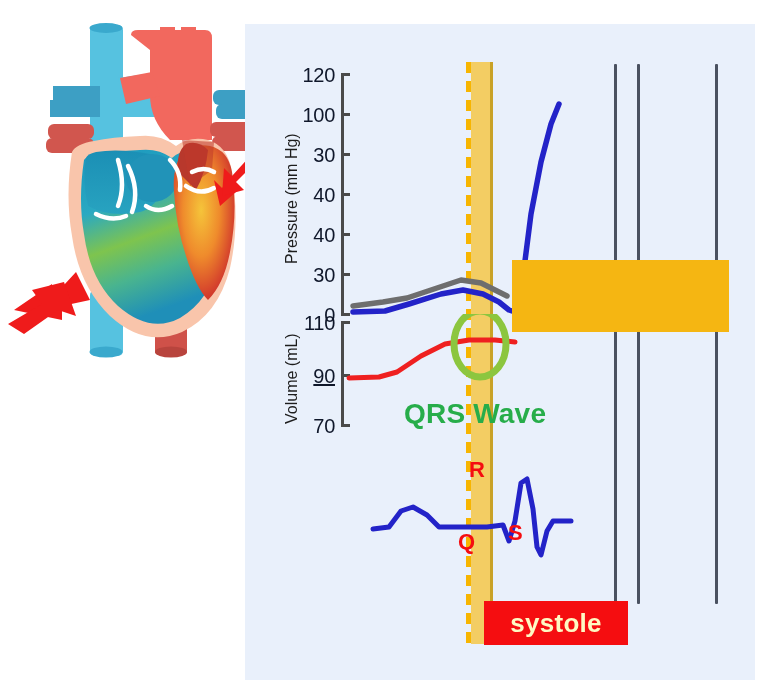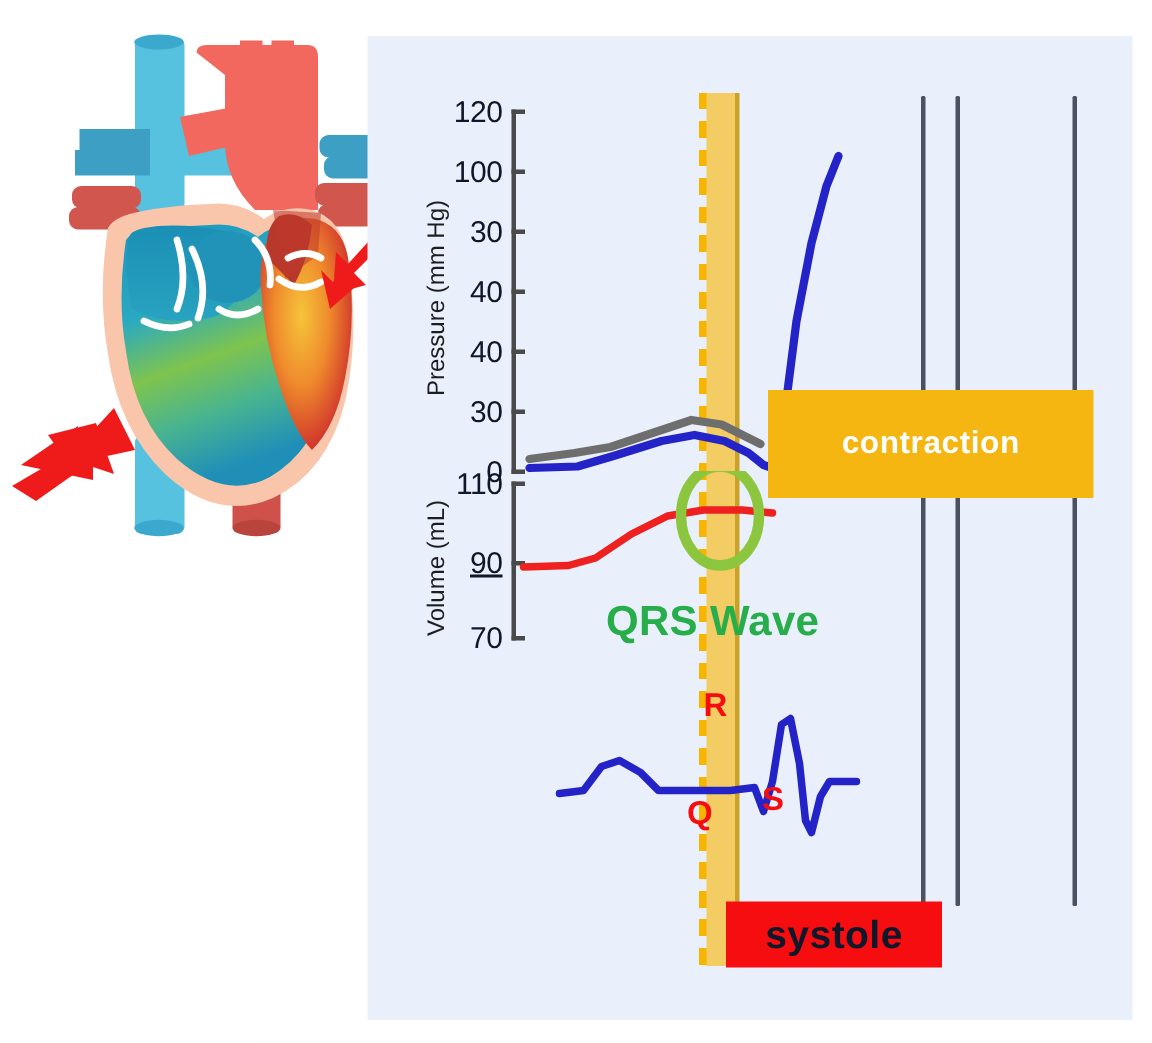--- a/index.html
+++ b/index.html
@@ -31,21 +31,21 @@
   .axis-title{position:absolute;color:#1d1d1d;font-size:16px;white-space:nowrap;
               transform-origin:0 0;transform:rotate(-90deg);}
 
   
   #iso-label{position:absolute;left:512px;top:260px;width:217px;height:72px;
              background:#f5b612;display:flex;flex-direction:column;
              align-items:center;justify-content:center;line-height:1.22;}
   #iso-label span{color:#fff;font-size:21px;font-weight:bold;letter-spacing:0.4px;}
   #systole-label{position:absolute;left:484px;top:601px;width:144px;height:44px;
         background:#f50d10;display:flex;align-items:center;justify-content:center;}
-  #systole-label span{color:#0f172a;font-size:26px;font-weight:bold;letter-spacing:0.3px;}
+  #systole-label span{color:#fef9c3;font-size:26px;font-weight:bold;letter-spacing:0.3px;}
   #qrs-label{position:absolute;left:404px;top:398px;color:#27ad4a;
              font-size:28px;font-weight:bold;letter-spacing:0.2px;}
   .ecg-letter{position:absolute;color:#f50d10;font-size:22px;font-weight:bold;}
 
   #heart-figure{position:absolute;left:0;top:0;width:268px;height:360px;}
   .arrow{position:absolute;}
 </style>
 </head>
 <body>
 
@@ -208,18 +208,17 @@
     <div class="ecg-letter" style="left:224px;top:433px;">R</div>
     <div class="ecg-letter" style="left:213px;top:505px;">Q</div>
     <div class="ecg-letter" style="left:263px;top:496px;">S</div>
   </div>
 
 </div>
 
 <div id="qrs-label">QRS Wave</div>
 
 <div id="iso-label">
-  <span>contraction</span>
 </div>
 
 <div id="systole-label">
   <span>systole</span>
 </div>
 
 </body></html>

